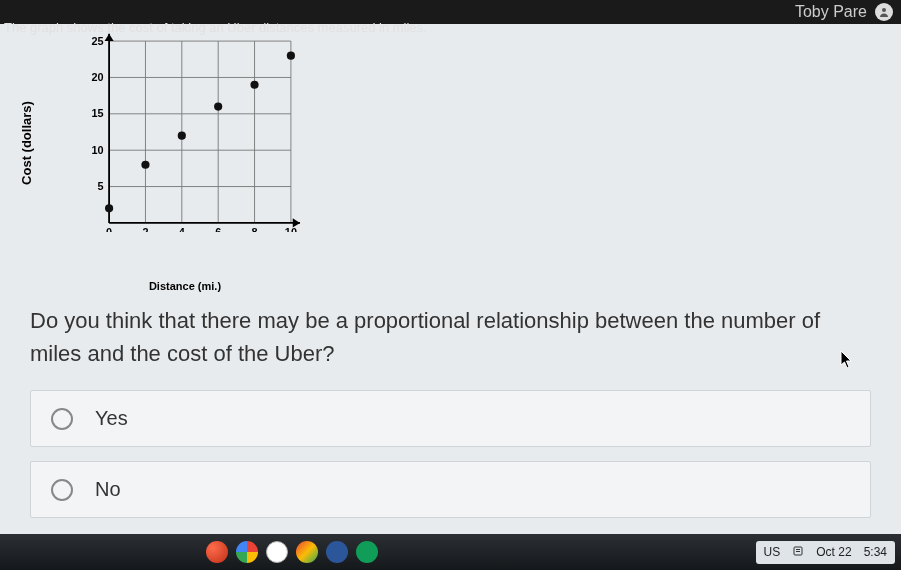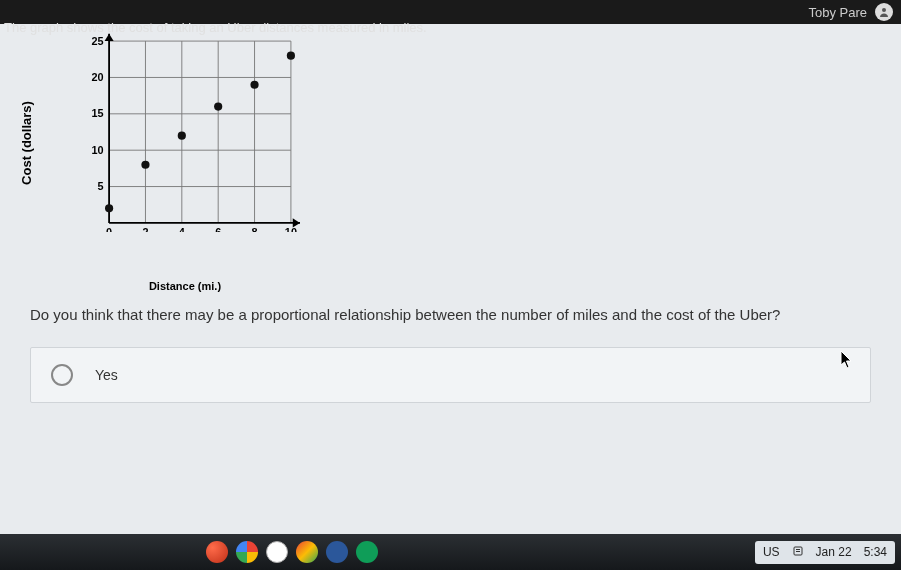--- a/index.html
+++ b/index.html
@@ -11,21 +11,21 @@
     color: #e0e0e0;
     height: 24px;
     width: 100%;
     display: flex;
     align-items: center;
     padding: 0 8px 0 4px;
     font-size: 13px;
     gap: 8px;
   }
   .topbar .title { flex: 1; white-space: nowrap; overflow: hidden; margin-top: 31px; }
-  .topbar .user { white-space: nowrap; font-size: 13px; color:#ccc;}
+  .topbar .user { white-space: nowrap; font-size: 16px; color:#ccc;}
   .topbar .avatar {
     width: 18px; height: 18px; border-radius: 50%;
     background: #ddd; display:flex;align-items:center;justify-content:center;
   }
   .topbar .avatar svg { width: 12px; height: 12px; }
 
   .content {
     padding: 4px 30px 0 30px;
     background: #e8ebee;
     height: 510px;
@@ -54,35 +54,35 @@
     left: 40px; top: 4px;
     width: 240px; height: 200px;
   }
   .axis-line { stroke:#000; stroke-width:2; }
   .grid-line { stroke:#777; stroke-width:1; }
   .tick-label { font-size:12px; font-weight:bold; fill:#000; }
   .data-dot { fill:#111; }
 
   .question {
     margin: 46px 0 20px 0;
-    font-size: 15px;
+    font-size: 22px;
     color: #333;
     line-height: 1.5;
   }
 
   .option {
     display: flex;
     align-items: center;
     background: #f2f4f6;
     border: 1px solid #d0d4d8;
     border-radius: 2px;
     padding: 16px 20px;
     margin: 14px 0;
     cursor: pointer;
-    font-size: 14px;
+    font-size: 20px;
     color: #333;
     width: 100%;
   }
   .radio {
     width: 22px; height: 22px;
     border: 2px solid #888;
     border-radius: 50%;
     margin-right: 22px;
     flex-shrink: 0;
   }
@@ -169,20 +169,24 @@
     </svg>
   </div>
 
   <div class="question">Do you think that there may be a proportional relationship between the number of miles and the cost of the Uber?</div>
 
   <div class="option">
     <span class="radio"></span>
     <span>Yes</span>
   </div>
 
+  <div class="option">
+    <span class="radio"></span>
+    <span>No</span>
+  </div>
 
 </div>
 
 <div class="cursor" style="left:840px; top:350px;">
   <svg viewBox="0 0 14 20">
       <path d="M1 1 L1 15 L4.5 12 L7 18 L9 17 L6.5 11 L11 11 Z" fill="#000" stroke="#fff" stroke-width="1"></path>
     </svg>
 </div>
 
 <div class="taskbar">
@@ -197,17 +201,17 @@
   <div class="taskbar-right">
     <div class="sys-pill">
       <span>US</span>
       <span>
         <svg width="12" height="12" viewBox="0 0 24 24">
             <rect x="4" y="4" width="16" height="16" rx="2" fill="none" stroke="#333" stroke-width="2"></rect>
             <line x1="8" y1="9" x2="16" y2="9" stroke="#333" stroke-width="2"></line>
             <line x1="8" y1="13" x2="16" y2="13" stroke="#333" stroke-width="2"></line>
           </svg>
       </span>
-      <span>Jan 22</span>
+      <span>Oct 22</span>
       <span>5:34</span>
     </div>
   </div>
 </div>
 
 </body></html>

